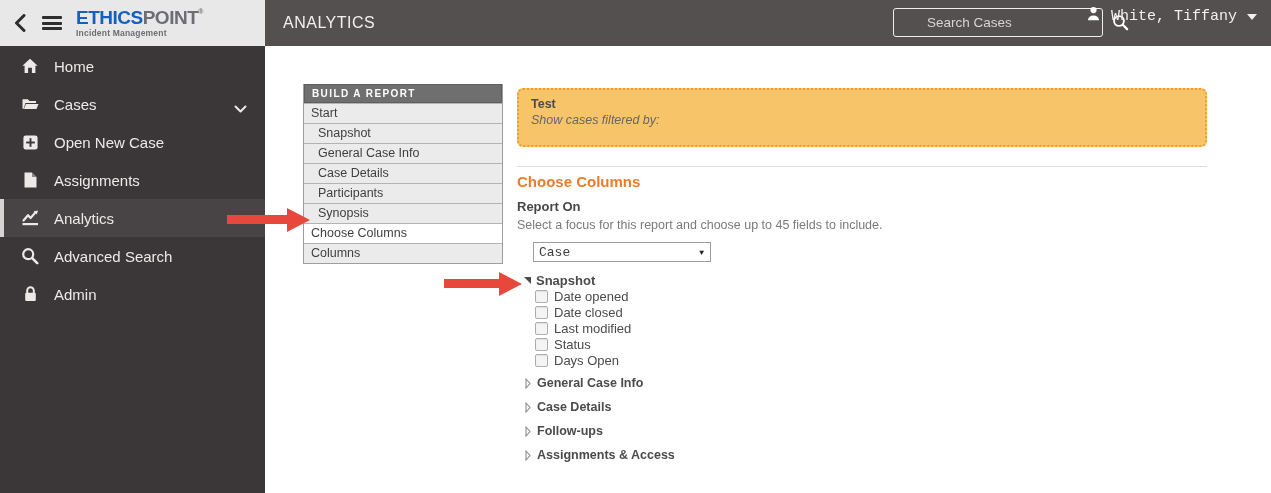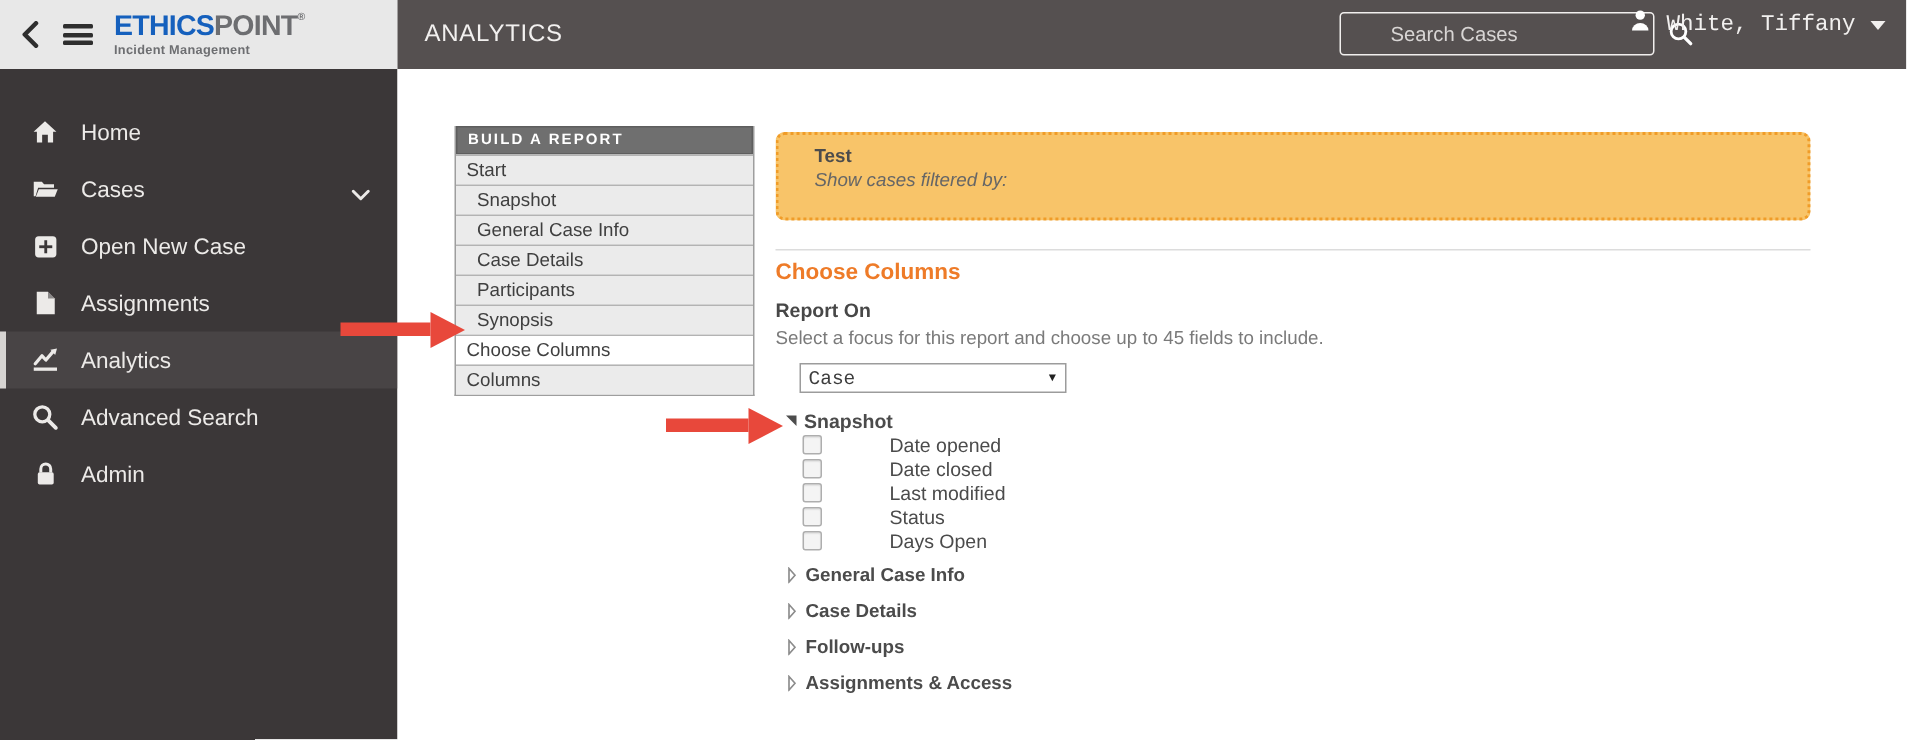--- a/index.html
+++ b/index.html
@@ -32,21 +32,21 @@
   .search-box input::placeholder { color:#d8d5d4; opacity:1; }
   .search-ic { width:26px; display:flex; justify-content:center; cursor:pointer; }
   .user-area { position:absolute; right:14px; top:0; height:32px; display:flex; align-items:center;
                cursor:pointer;font-family:Liberation Mono, monospace; }
   .user-name { color:#f2f0ef; font-size:15px; margin:0 10px 0 9px; }
   .caret-down { width:0; height:0; border-left:5px solid transparent; border-right:5px solid transparent;
                 border-top:6px solid #f2f0ef; margin-top:2px; }
 
   
   .sidebar { position:absolute; left:0; top:46px; width:265px; height:447px; background:#3b3738;
-             padding-top:23px; }
+             padding-top:1px; }
   .side-item { height:38px; display:flex; align-items:center; color:#eceae8; font-size:15px;
                cursor:pointer; position:relative; padding-left:20px; }
   .side-item .ic { width:20px; display:flex; justify-content:center; margin-right:14px; }
   .side-item.active { background:#484445; }
   .side-item.active::before { content:""; position:absolute; left:0; top:0; width:4px; height:38px;
                               background:#d6d4d2; }
   .side-chev { position:absolute; right:18px; top:15px; }
 
   
   .main { position:absolute; left:265px; top:46px; width:1006px; height:447px; background:#fff; }
@@ -57,40 +57,40 @@
   .rm-header { background:#6f6f6f; color:#fff; font-size:10px; font-weight:bold; letter-spacing:1.4px;
                padding:3px 0 3px 7px; border:1px solid #5e5e5e; }
   .rm-item { background:#ebebeb; font-size:12.5px; color:#3f3f3f; padding:2px 0 3px 7px;
              border-top:1px solid #b3b3b3; cursor:pointer; }
   .rm-item.indent { padding-left:14px; }
   .rm-item.selected { background:#ffffff; }
 
   
   .panel { position:absolute; left:252px; top:42px; width:690px; }
   .alert-box { width:100%; height:59px; background:#f8c469; border:2px dotted #f09c28; border-radius:6px;
-               padding:7px 24px; }
+               padding:7px 12px; }
   .alert-title { font-size:12.5px; font-weight:bold; color:#4c4c4c; }
   .alert-sub { font-size:12.5px; font-style:italic; color:#666; margin-top:2px; }
   .divider { border:none; border-top:1px solid #dcdcdc; margin-top:19px; }
   .section-heading { color:#ee7b28; font-size:15px; font-weight:bold; margin-top:6px; }
   .ro-label { font-size:13px; font-weight:bold; color:#474747; margin-top:9px; }
   .ro-desc { font-size:12.5px; color:#7a7a7a; margin-top:4px; }
   .fake-select { margin:10px 0 0 16px; width:178px; height:20px; border:1px solid #9c9c9c;
                  background:#fff; display:flex; align-items:center; cursor:pointer;font-family:Liberation Mono, monospace; }
   .fake-select .val { flex:1; font-size:13px; color:#3d3d3d; padding-left:5px; }
   .fake-select .sel-caret { font-size:8px; color:#222; padding-right:6px; }
 
   
   .tree { margin-top:10px; }
   .tree-group { display:flex; align-items:center; height:16px; cursor:pointer; }
   .tree-group .tlabel { font-size:13px; font-weight:bold; color:#4b4b4b; }
   .tri-open { width:0; height:0; border-top:7px solid #4c4c4c; border-left:7px solid transparent;
               margin:0 5px 0 7px; }
   .tri-closed { margin:0 6px 0 8px; display:flex; }
-  .cb-row { display:flex; align-items:center; height:16px; margin-left:18px; cursor:pointer;gap:39px; }
+  .cb-row { display:flex; align-items:center; height:16px; margin-left:18px; cursor:pointer; }
   .cb { width:13px; height:13px; background:#f4f4f4; border:1px solid #aeaeae; border-radius:2px;
         box-shadow:inset 0 1px 1px rgba(0,0,0,0.08); }
   .cb-label { font-size:13px; color:#4b4b4b; margin-left:6px; }
   .group-row { display:flex; align-items:center; height:14px; margin-top:10px; cursor:pointer; }
   .group-row .tlabel { font-size:12.5px; font-weight:bold; color:#4b4b4b; }
   .gap-top { margin-top:8px; }
 
   
   .arrow { position:absolute; z-index:50; }
   .arrow .body { position:absolute; background:#e8483b; }

